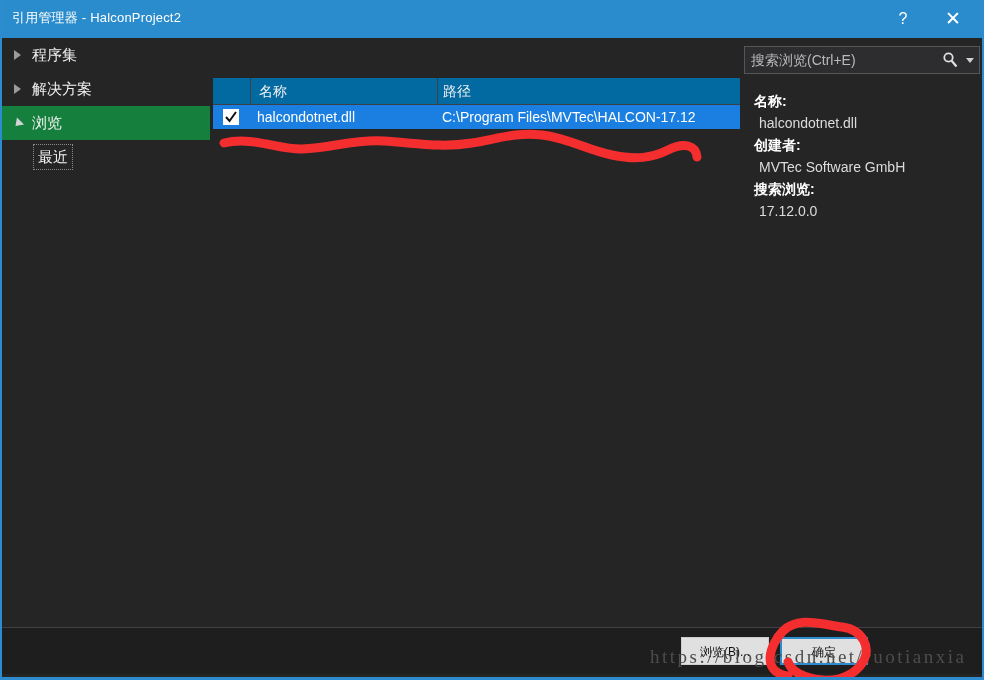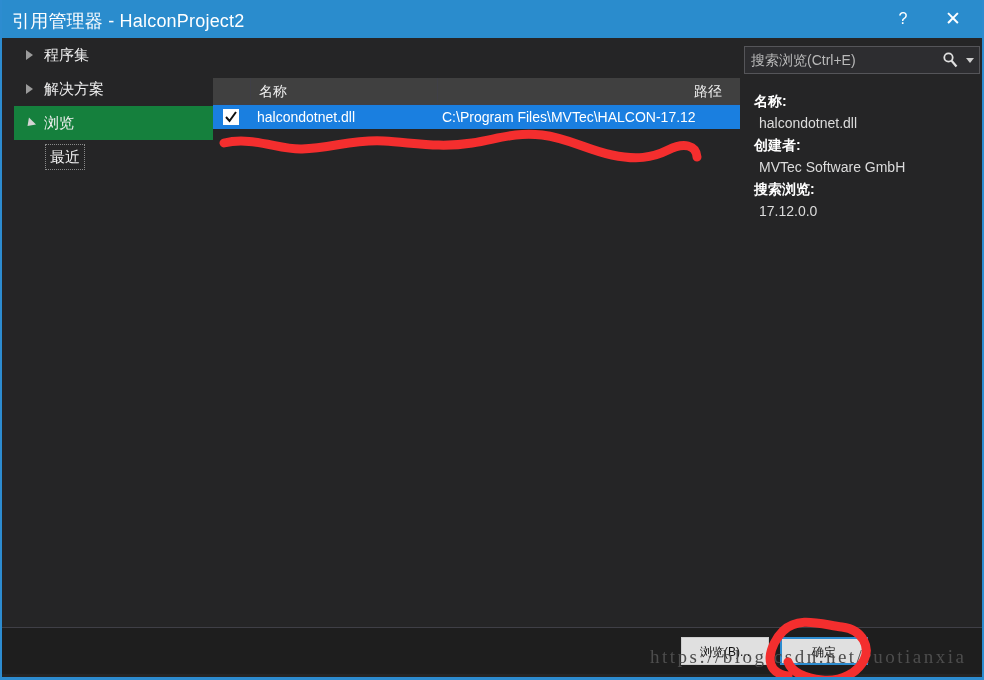--- a/index.html
+++ b/index.html
@@ -33,21 +33,21 @@
     left: -2px; top: 0;
     width: 984px;
     height: 38px;
     background: #2a8ccd;
     color: #ffffff;
   }
   #title-text {
     position: absolute;
     left: 12px;
     top: 9px;
-    font-size: 18px;
+    font-size: 13px;
     letter-spacing: .2px;
     color: #ffffff;
     white-space: nowrap;
   }
   .caption-btn {
     position: absolute;
     top: 0;
     width: 46px;
     height: 38px;
     color: #ffffff;
@@ -69,21 +69,20 @@
     background: #252526;
   }
 
   
   #sidebar {
     position: absolute;
     left: 0; top: 0;
     width: 208px;
     height: 596px;
     background: #252526;
-    padding-left: 12px;
   }
   .tree-item {
     position: relative;
     height: 34px;
     line-height: 34px;
     color: #f0f0f0;
     font-size: 15px;
     white-space: nowrap;
     cursor: default;
     user-select: none;
@@ -135,41 +134,41 @@
     left: 211px; top: 40px;
     width: 527px;
     height: 592px;
     background: #252526;
   }
   #list-header {
     position: absolute;
     left: 0; top: 0;
     width: 527px;
     height: 27px;
-    background: #404040;
+    background: #0369a1;
     border-bottom: 1px solid #3f3f46;
     box-sizing: border-box;
   }
   .col-head {
     position: absolute;
     top: 0;
     height: 26px;
     line-height: 26px;
     color: #f0f0f0;
     font-size: 14px;
     padding-left: 8px;
     box-sizing: border-box;
     border-right: 1px solid #3f3f46;
     white-space: nowrap;
     cursor: default;
     user-select: none;
   }
   #col-check { left: 0;   width: 38px; padding-left: 0; }
   #col-name  { left: 38px; width: 187px; }
-  #col-path  { left: 207px; width: 302px; border-right: none; text-align: right; }
+  #col-path  { left: 222px; width: 302px; border-right: none; }
 
   #list-body {
     position: absolute;
     left: 0; top: 27px;
     width: 527px;
     height: 540px;
     background: #252526;
     overflow: hidden;
   }
   .list-row {

